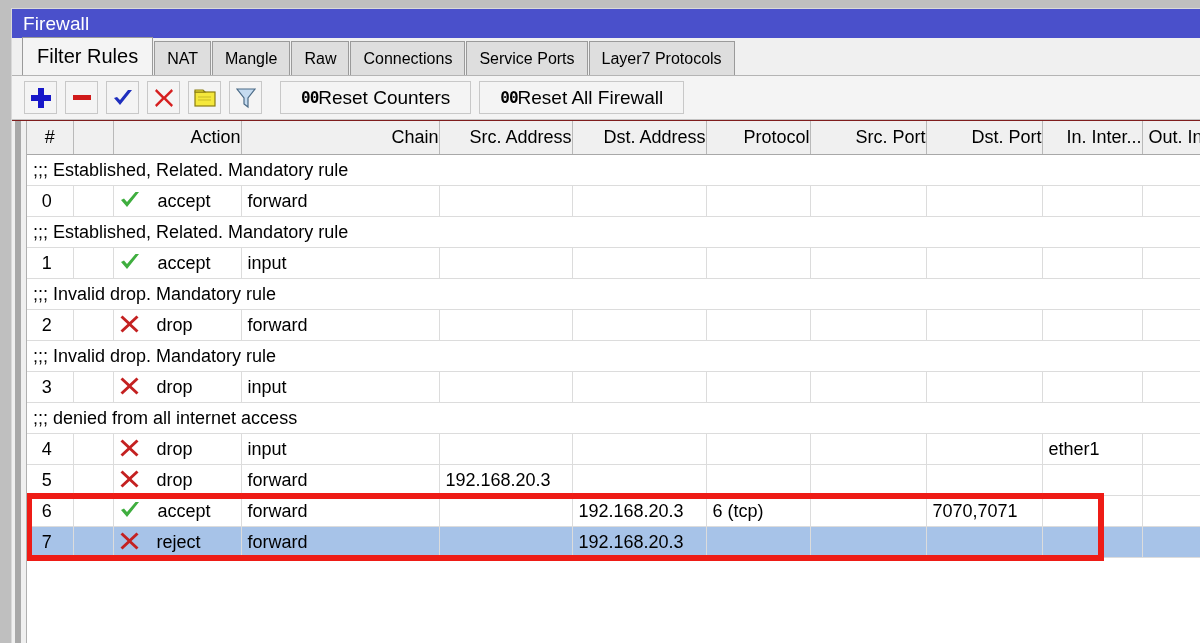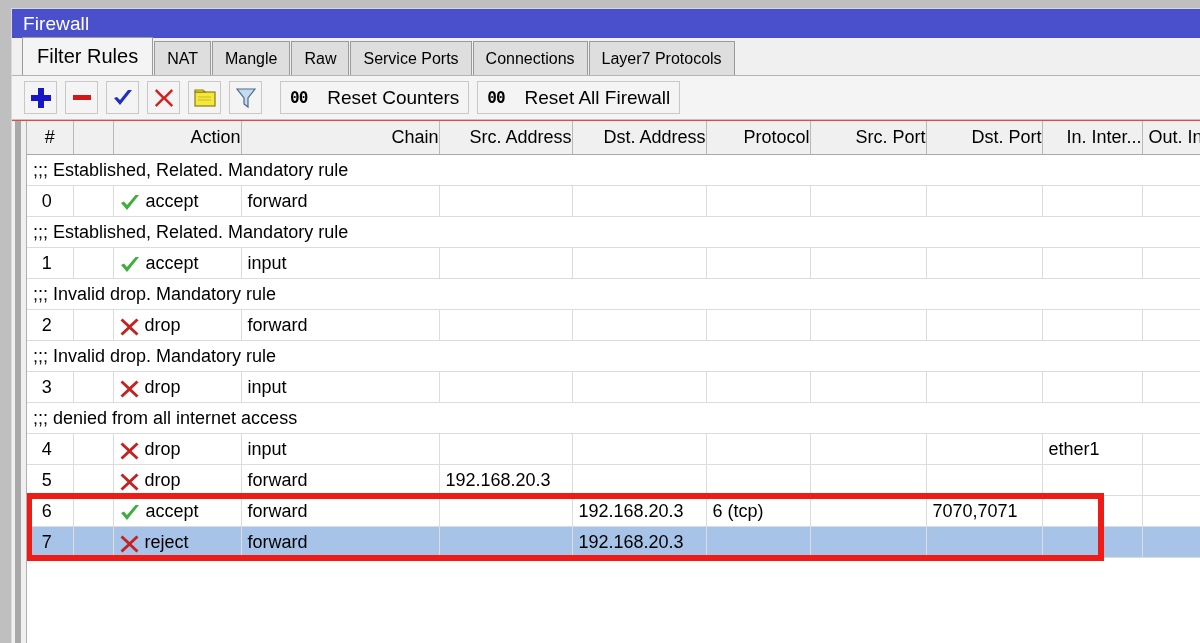--- a/index.html
+++ b/index.html
@@ -19,21 +19,21 @@
     background: #bfbfbf;
   }
 
   
   .window {
     position: absolute;
     left: 11px;
     top: 8px;
     width: 1189px;
     height: 635px;
-    background: #ef4444;
+    background: #7f1d1d;
     border-top: 1px solid #d9d9d9;
     border-left: 1px solid #d9d9d9;
     box-sizing: border-box;
     overflow: hidden;
   }
 
   .titlebar {
     height: 29px;
     background: #4a50cb;
     display: flex;
@@ -96,23 +96,23 @@
     margin-right: 8px;
     background: #f4f4f4;
     border: 1px solid #c8c8c8;
     box-sizing: border-box;
     display: flex;
     align-items: center;
     justify-content: center;
     position: relative;
   }
   .tbtn.wide {
-    padding: 0 9px;
+    padding: 0 20px;
     font-size: 19px;
-    gap: 20px;
+    gap: 0;
   }
   .tbtn.sep { margin-left: 10px; }
 
   .counter-glyph {
     font-family: "DejaVu Sans Mono", monospace;
     font-weight: bold;
     font-size: 16px;
     letter-spacing: -1px;
     color: #000;
   }
@@ -191,22 +191,22 @@
   table.grid td.num { text-align: center; padding-left: 0; padding-right: 6px; }
   tr.comment td {
     border-right: none;
   }
   tr.selected td { background: #a7c3e8; }
 
   .cmt { padding-left: 22px; }
 
   .action-cell {
     display: flex;
-    align-items: flex-end;
-    gap: 6px;
+    align-items: flex-start;
+    gap: 18px;
   }
 
   svg.aicon { display: block; }
 
   
   .redbox {
     position: absolute;
     border: 6px solid #ee1c16;
     box-sizing: border-box;
     pointer-events: none;
@@ -230,24 +230,24 @@
         <div class="tab">
           <span>NAT</span>
         </div>
         <div class="tab">
           <span>Mangle</span>
         </div>
         <div class="tab">
           <span>Raw</span>
         </div>
         <div class="tab">
+          <span>Connections</span>
+        </div>
+        <div class="tab">
           <span>Service Ports</span>
-        </div>
-        <div class="tab">
-          <span>Connections</span>
         </div>
         <div class="tab">
           <span>Layer7 Protocols</span>
         </div>
       </div>
 
     <div class="toolbar">
       <div class="tbtn">
         <span class="ic-plus"></span>
       </div>

